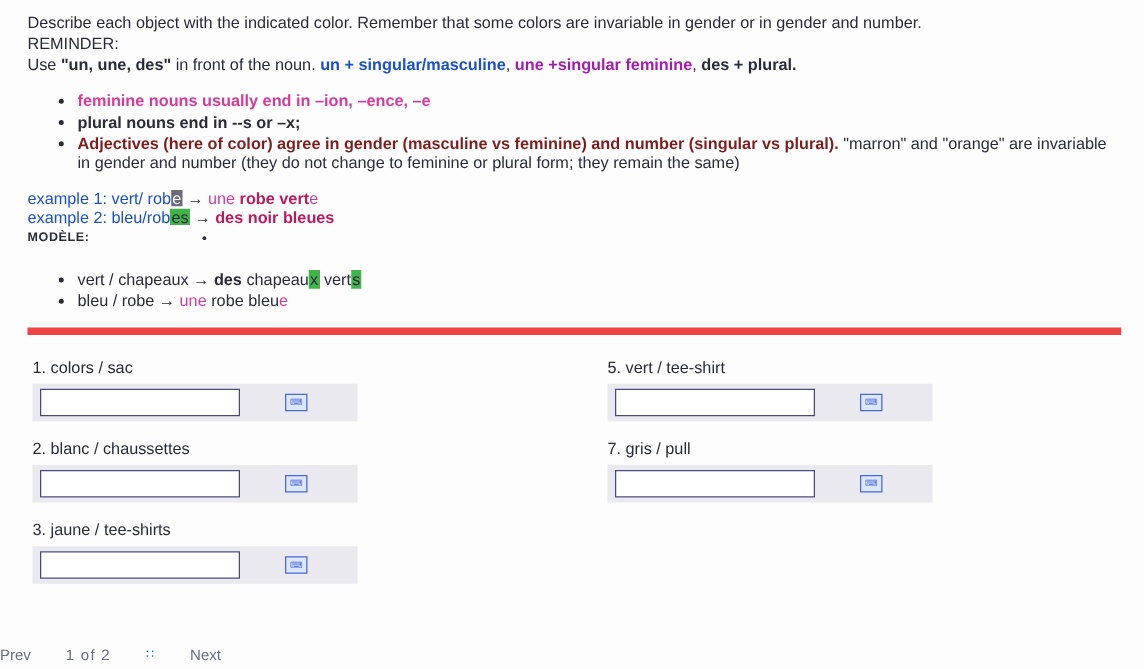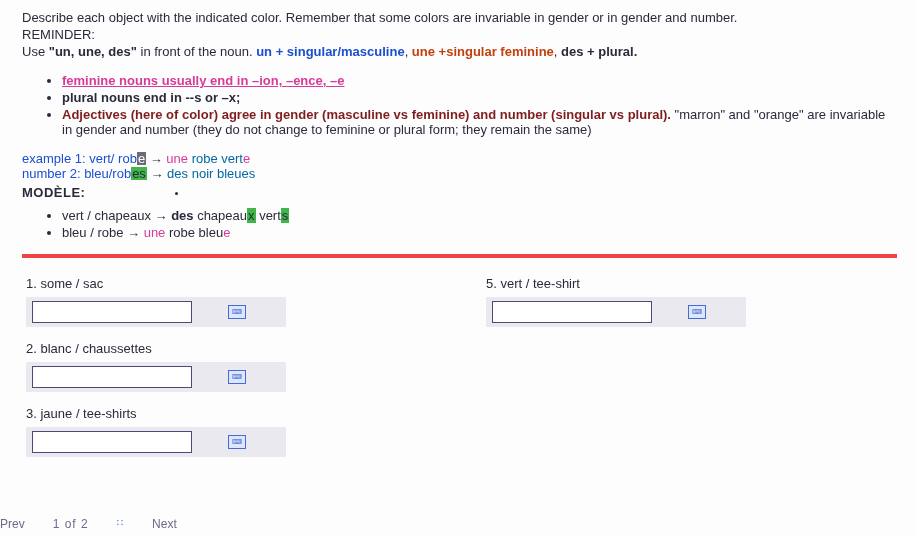--- a/index.html
+++ b/index.html
@@ -11,49 +11,49 @@
     color: #2a2a3a;
     background: #fdfdfe;
     width: 915px;
     height: 535px;
     overflow: hidden;
   }
   .page {
     padding: 10px 18px 0 22px;
   }
   .instructions {
-    border-bottom: 4px solid #ef4444;
+    border-bottom: 6px solid #ef4444;
     padding-bottom: 12px;
     margin-bottom: 18px;
   }
   .line1 { color: #2a2a3a; font-weight: 500; margin-bottom: 2px; }
   .line2 { color: #2a2a3a; font-weight: 500; margin-bottom: 2px; }
   .line3 { color: #2a2a3a; margin-bottom: 14px; }
   .line3 .bold { font-weight: 700; }
   .line3 .blue { color: #1a4fcf; font-weight: 700; }
-  .line3 .pink { color: #c2410c; font-weight: 700; }
+  .line3 .pink { color: #a21caf; font-weight: 700; }
 
   ul.rules {
     margin: 0 0 14px 0;
     padding-left: 40px;
   }
   ul.rules li { margin-bottom: 2px; }
-  .fem { color: #d83a9a; font-weight: 700; text-decoration: underline; }
+  .fem { color: #d83a9a; font-weight: 700; }
   .plur { font-weight: 700; color: #2a2a3a; text-align: right; }
   .adj { color: #7f1d1d; font-weight: 700; }
   .adjrest { color: #2a2a3a; font-weight: 500; }
 
   .examples { color: #1a4fcf; margin-bottom: 0; }
   .examples .arrow { color: #2a2a3a; font-weight: 500; }
   .examples .une-txt { color: #d83a9a; }
-  .examples .des-txt { color: #0369a1; font-weight: 400; }
+  .examples .des-txt { color: #be185d; font-weight: 700; }
   .hl-gray { background: #6a6a7a; color: #fff; padding: 0 1px; display: inline-block; line-height: 1; }
   .hl-green { background: #3fb54a; color: #2a2a3a; padding: 0 1px; display: inline-block; line-height: 1; }
 
-  .modele-lbl { font-size: 13px; font-weight: 700; letter-spacing: 0.5px; margin: 4px 0 8px 0; color: #2a2a3a; }
+  .modele-lbl { font-size: 10px; font-weight: 700; letter-spacing: 0.5px; margin: 4px 0 20px 0; color: #2a2a3a; }
   .dot { display:inline-block; width:3px; height:3px; background:#2a2a3a; border-radius:50%; margin-left:90px; vertical-align:middle;}
   ul.modele {
     margin: 0 0 0 0;
     padding-left: 40px;
   }
   ul.modele li { margin-bottom: 2px; color: #2a2a3a; }
   ul.modele .des-b { font-weight: 700; }
   ul.modele .une-p { color: #d83a9a; }
   .hl-g2 { background: #3fb54a; padding: 0 1px; }
 
@@ -126,38 +126,38 @@
     <ul class="rules">
       <li><span class="fem">feminine nouns usually end in –ion, –ence, –e</span></li>
       <li><span class="plur">plural nouns end in --s or –x;</span></li>
       <li><span class="adj">Adjectives (here of color) agree in gender (masculine vs feminine) and number (singular vs plural).</span><span class="adjrest"> "marron" and "orange" are invariable in gender and number (they do not change to feminine or plural form; they remain the same)</span></li>
     </ul>
 
     <div class="examples">
       <span>example 1:  vert/ rob</span><span class="hl-gray">e</span><span class="arrow"> → </span><span class="une-txt">une </span><span class="des-txt">robe vert</span><span class="une-txt">e</span>
     </div>
     <div class="examples">
-      <span>number 2: bleu/rob</span><span class="hl-green">es</span><span class="arrow"> → </span><span class="des-txt">des </span><span class="des-txt">noir bleu</span><span class="des-txt">es</span>
+      <span>example 2: bleu/rob</span><span class="hl-green">es</span><span class="arrow"> → </span><span class="des-txt">des </span><span class="des-txt">noir bleu</span><span class="des-txt">es</span>
     </div>
 
     <div class="modele-lbl"><span>MODÈLE:</span><span class="dot"></span></div>
     <ul class="modele">
       <li>
         <span>vert / chapeaux → </span><span class="des-b">des </span><span>chapeau</span><span class="hl-g2">x</span><span> vert</span><span class="hl-g2">s</span>
       </li>
       <li>
         <span>bleu / robe → </span><span class="une-p">une </span><span>robe bleu</span><span class="une-p">e</span>
       </li>
     </ul>
   </div>
 
   <div class="columns">
     <div class="col">
       <div class="qrow">
-        <div class="qlabel"><span>1.</span> <span>some / sac</span></div>
+        <div class="qlabel"><span>1.</span> <span>colors / sac</span></div>
         <div class="qinput-wrap">
           <input class="qinput" value="" style="">
           <span class="kb-icon">⌨</span>
         </div>
       </div>
       <div class="qrow">
         <div class="qlabel"><span>2.</span> <span>blanc / chaussettes</span></div>
         <div class="qinput-wrap">
           <input class="qinput" value="" style="">
           <span class="kb-icon">⌨</span>
@@ -168,20 +168,27 @@
         <div class="qinput-wrap">
           <input class="qinput" value="" style="">
           <span class="kb-icon">⌨</span>
         </div>
       </div>
     </div>
 
     <div class="col">
       <div class="qrow">
         <div class="qlabel"><span>5.</span> <span>vert / tee-shirt</span></div>
+        <div class="qinput-wrap">
+          <input class="qinput" value="" style="">
+          <span class="kb-icon">⌨</span>
+        </div>
+      </div>
+      <div class="qrow">
+        <div class="qlabel"><span>7.</span> <span>gris / pull</span></div>
         <div class="qinput-wrap">
           <input class="qinput" value="" style="">
           <span class="kb-icon">⌨</span>
         </div>
       </div>
     </div>
   </div>
 
 </div>
 

